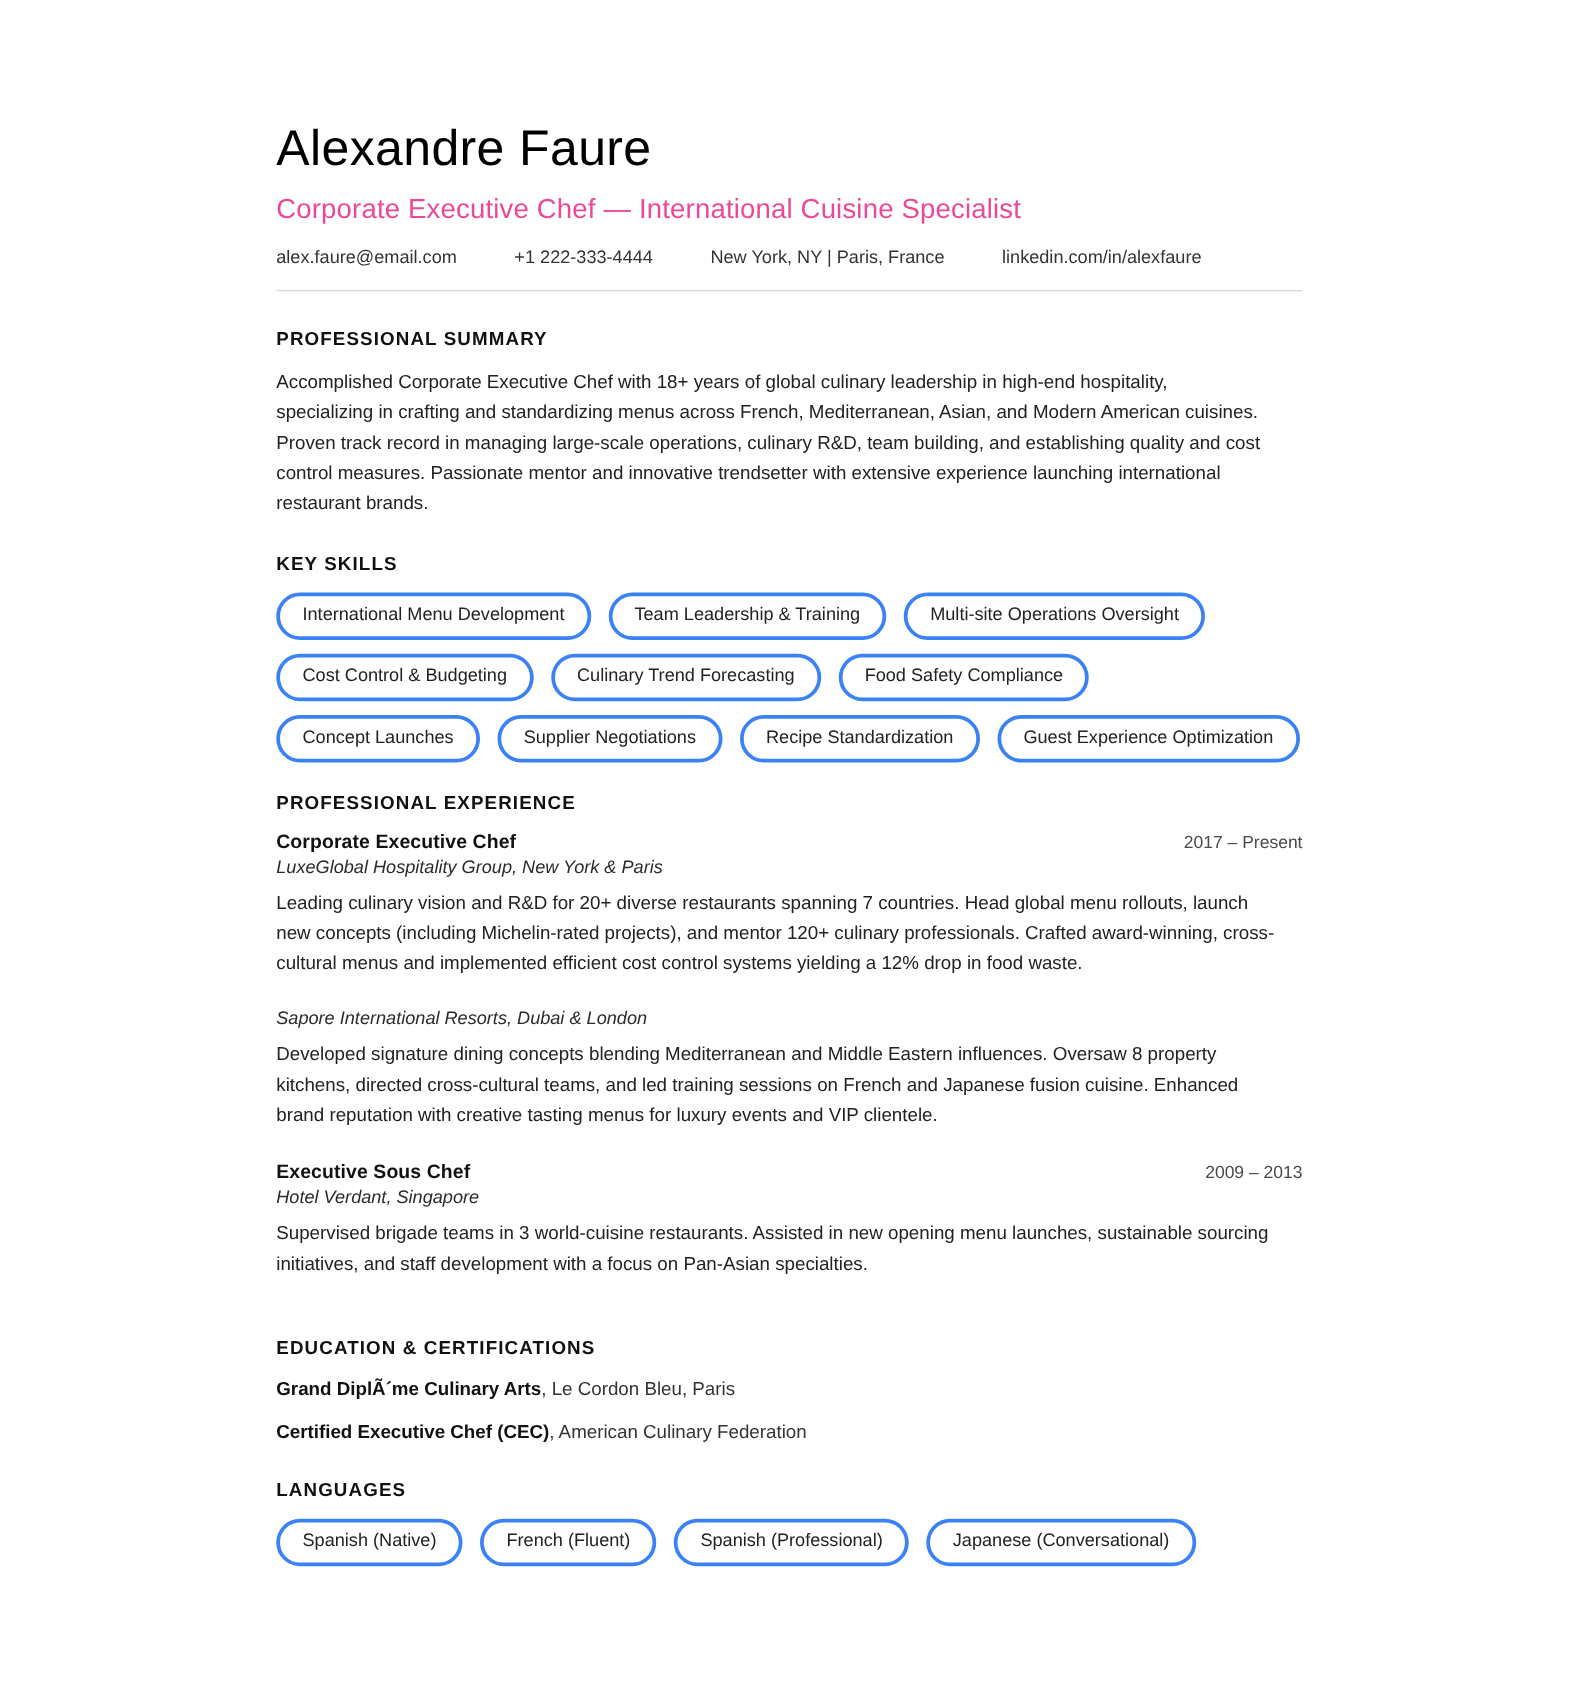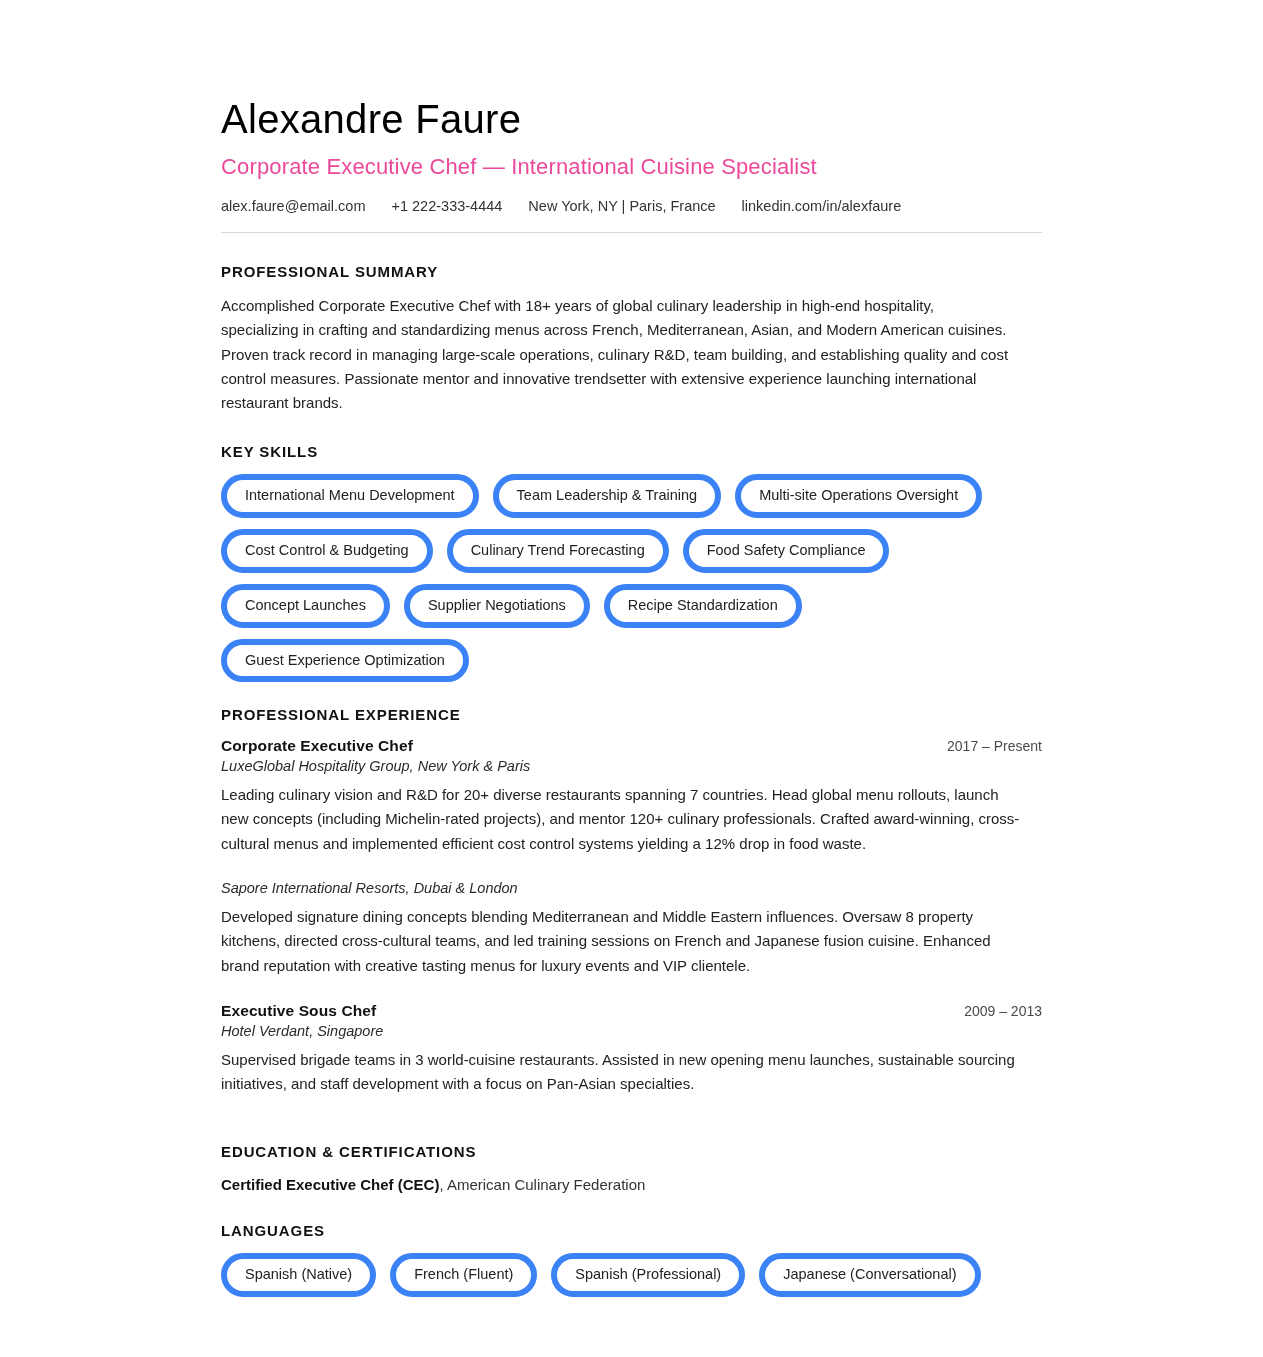--- a/index.html
+++ b/index.html
@@ -44,20 +44,21 @@
     margin: 0 0 18px 0;
     font-weight: normal;
   }
   .contact {
     font-size: 14.5px;
     color: #333333;
     margin: 0 0 18px 0;
     display: flex;
     flex-wrap: wrap;
     align-items: baseline;
+    gap: 20px;
   }
   .contact .ci {
     margin-right: 26px;
     white-space: nowrap;
   }
   .contact .ci:last-child { margin-right: 0; }
   .divider {
     height: 1px;
     background: #d8d8d8;
     width: 821px;
@@ -84,21 +85,21 @@
 
   
   .pill-wrap {
     display: flex;
     flex-wrap: wrap;
     gap: 11px 14px;
     margin: 0 0 24px 0;
     width: 821px;
   }
   .pill {
-    border: 6px solid #3b82f6;
+    border: 3px solid #3b82f6;
     border-radius: 999px;
     background: #ffffff;
     font-size: 14.5px;
     color: #222222;
     padding: 7px 18px 8px 18px;
     line-height: 1.15;
     white-space: nowrap;
     box-sizing: border-box;
   }
 
@@ -222,20 +223,23 @@
         </div>
 
       </div>
     </div>
 
     <div class="gap-lg"></div>
 
     <div class="section">
       <div class="section-title">EDUCATION &amp; CERTIFICATIONS</div>
       <div class="edu-item">
+        <span class="edu-degree">Grand DiplÃ´me Culinary Arts</span><span class="edu-detail">, Le Cordon Bleu, Paris</span>
+      </div>
+      <div class="edu-item">
         <span class="edu-degree">Certified Executive Chef (CEC)</span><span class="edu-detail">, American Culinary Federation</span>
       </div>
     </div>
 
     <div class="gap-md"></div>
 
     <div class="section">
       <div class="section-title">LANGUAGES</div>
       <div class="pill-wrap">
         <span class="pill">Spanish (Native)</span>

